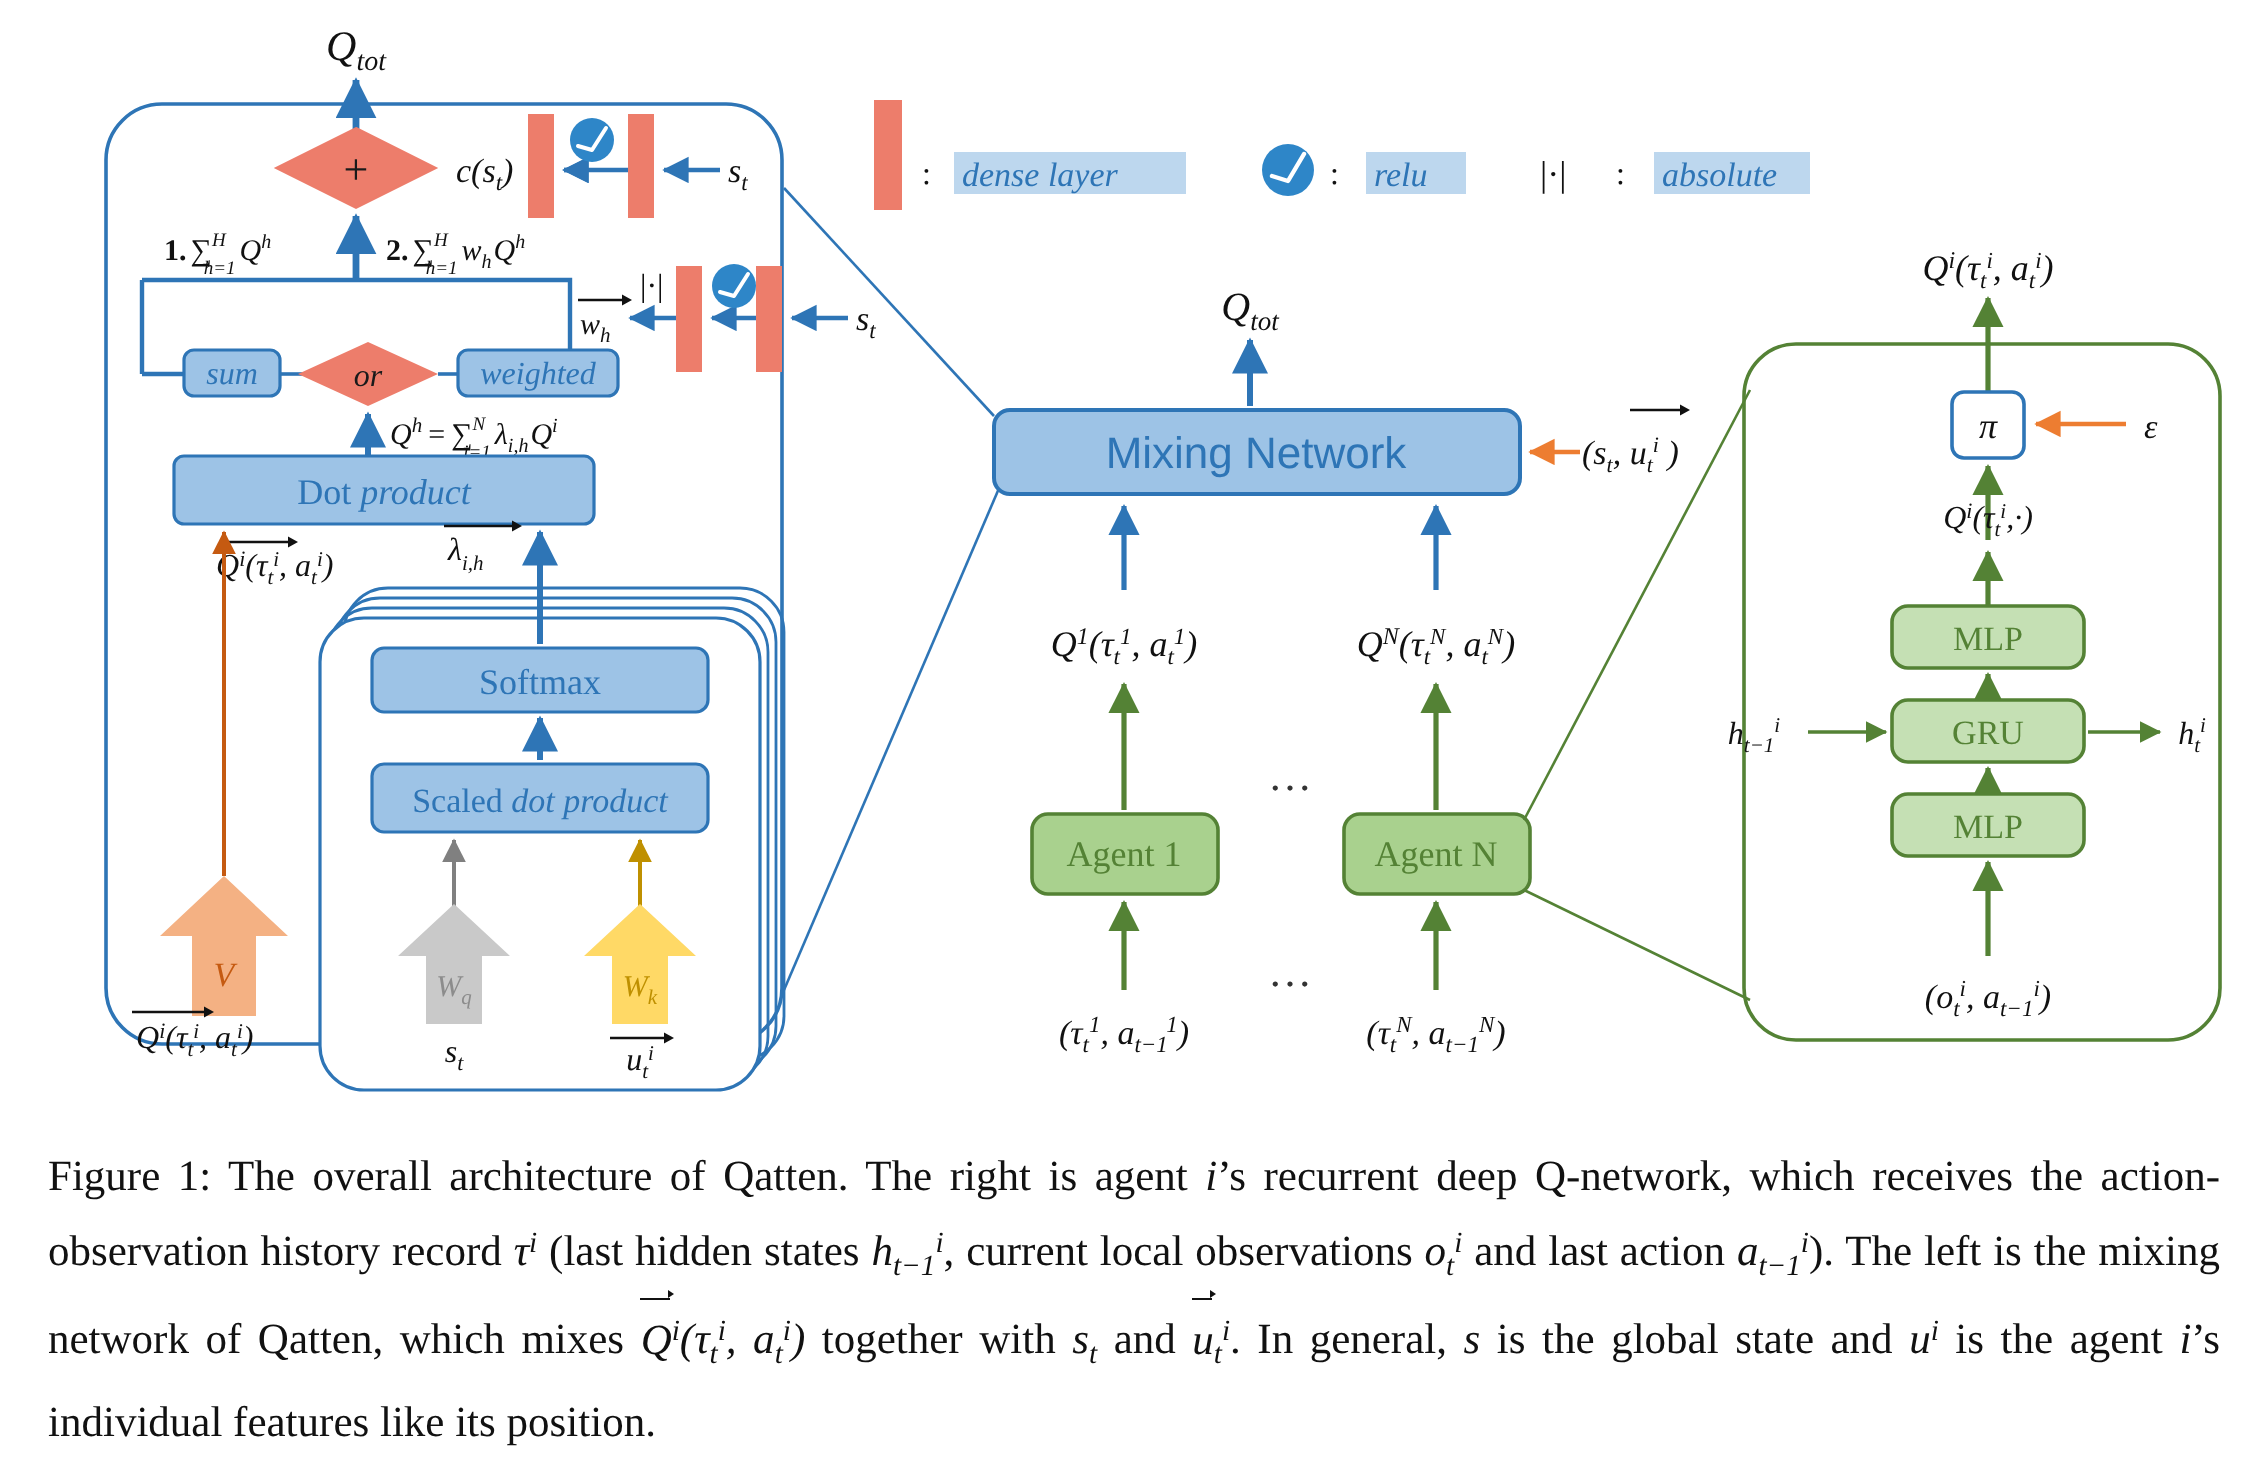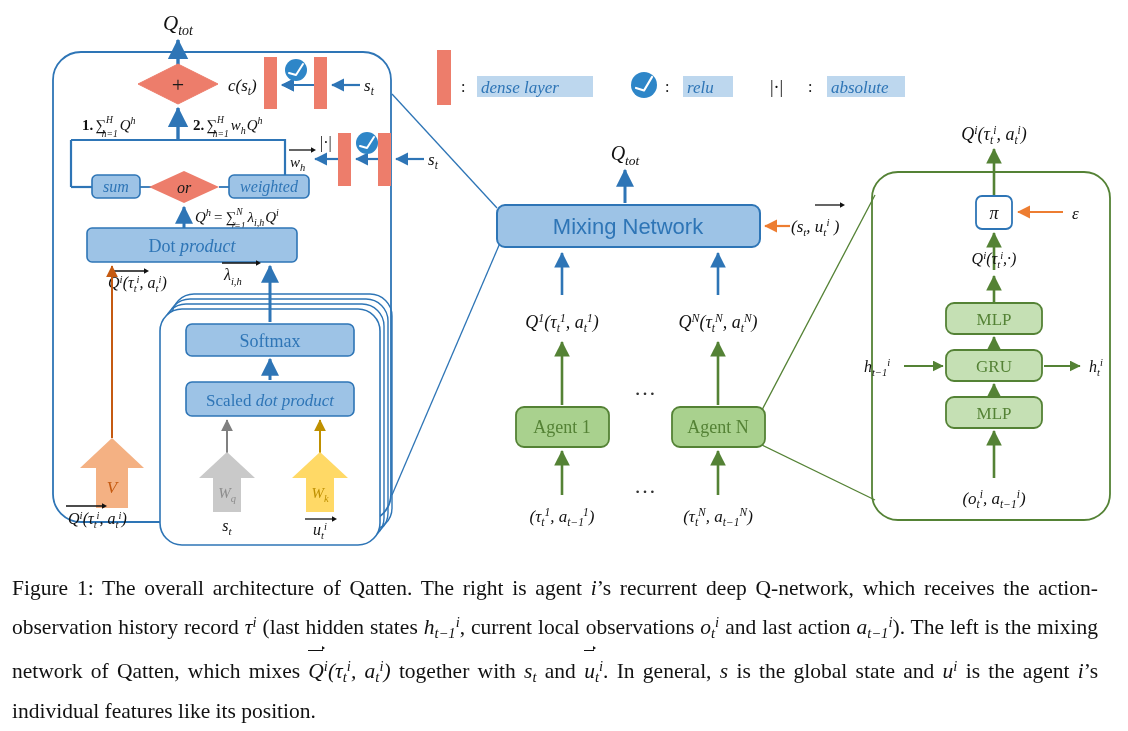--- a/index.html
+++ b/index.html
@@ -1,19 +1,19 @@
 <!DOCTYPE html>
 <html><head>
 <meta charset="utf-8">
 <style>
   html,body{margin:0;padding:0;background:#ffffff;}
   body{width:1128px;height:731px;font-family:"Liberation Serif",serif;overflow:hidden;}
   #root{position:relative;width:1128px;height:731px;border-radius:29px;}
   #figure{position:absolute;left:0;top:0;width:1128px;height:560px;}
-  .cap{position:absolute;left:12px;top:572px;width:1086px;
+  .cap{position:absolute;left:24px;top:572px;width:1086px;
        font-family:"Liberation Serif",serif;font-size:21.5px;line-height:33.5px;
        color:#111;text-align:justify;}
   .mi{font-style:italic;font-family:"Liberation Serif",serif;}
   .sub{font-size:.68em;vertical-align:-0.32em;font-style:italic;}
   .sup{font-size:.68em;vertical-align:0.45em;font-style:italic;}
   .vec{position:relative;display:inline-block;}
   .vec::after{content:"";position:absolute;left:0;right:1px;top:-0.24em;height:0;
               border-top:1.4px solid #111;}
   .vec::before{content:"";position:absolute;right:-1px;top:-0.42em;
                border-left:3.6px solid #111;border-top:2.4px solid transparent;

